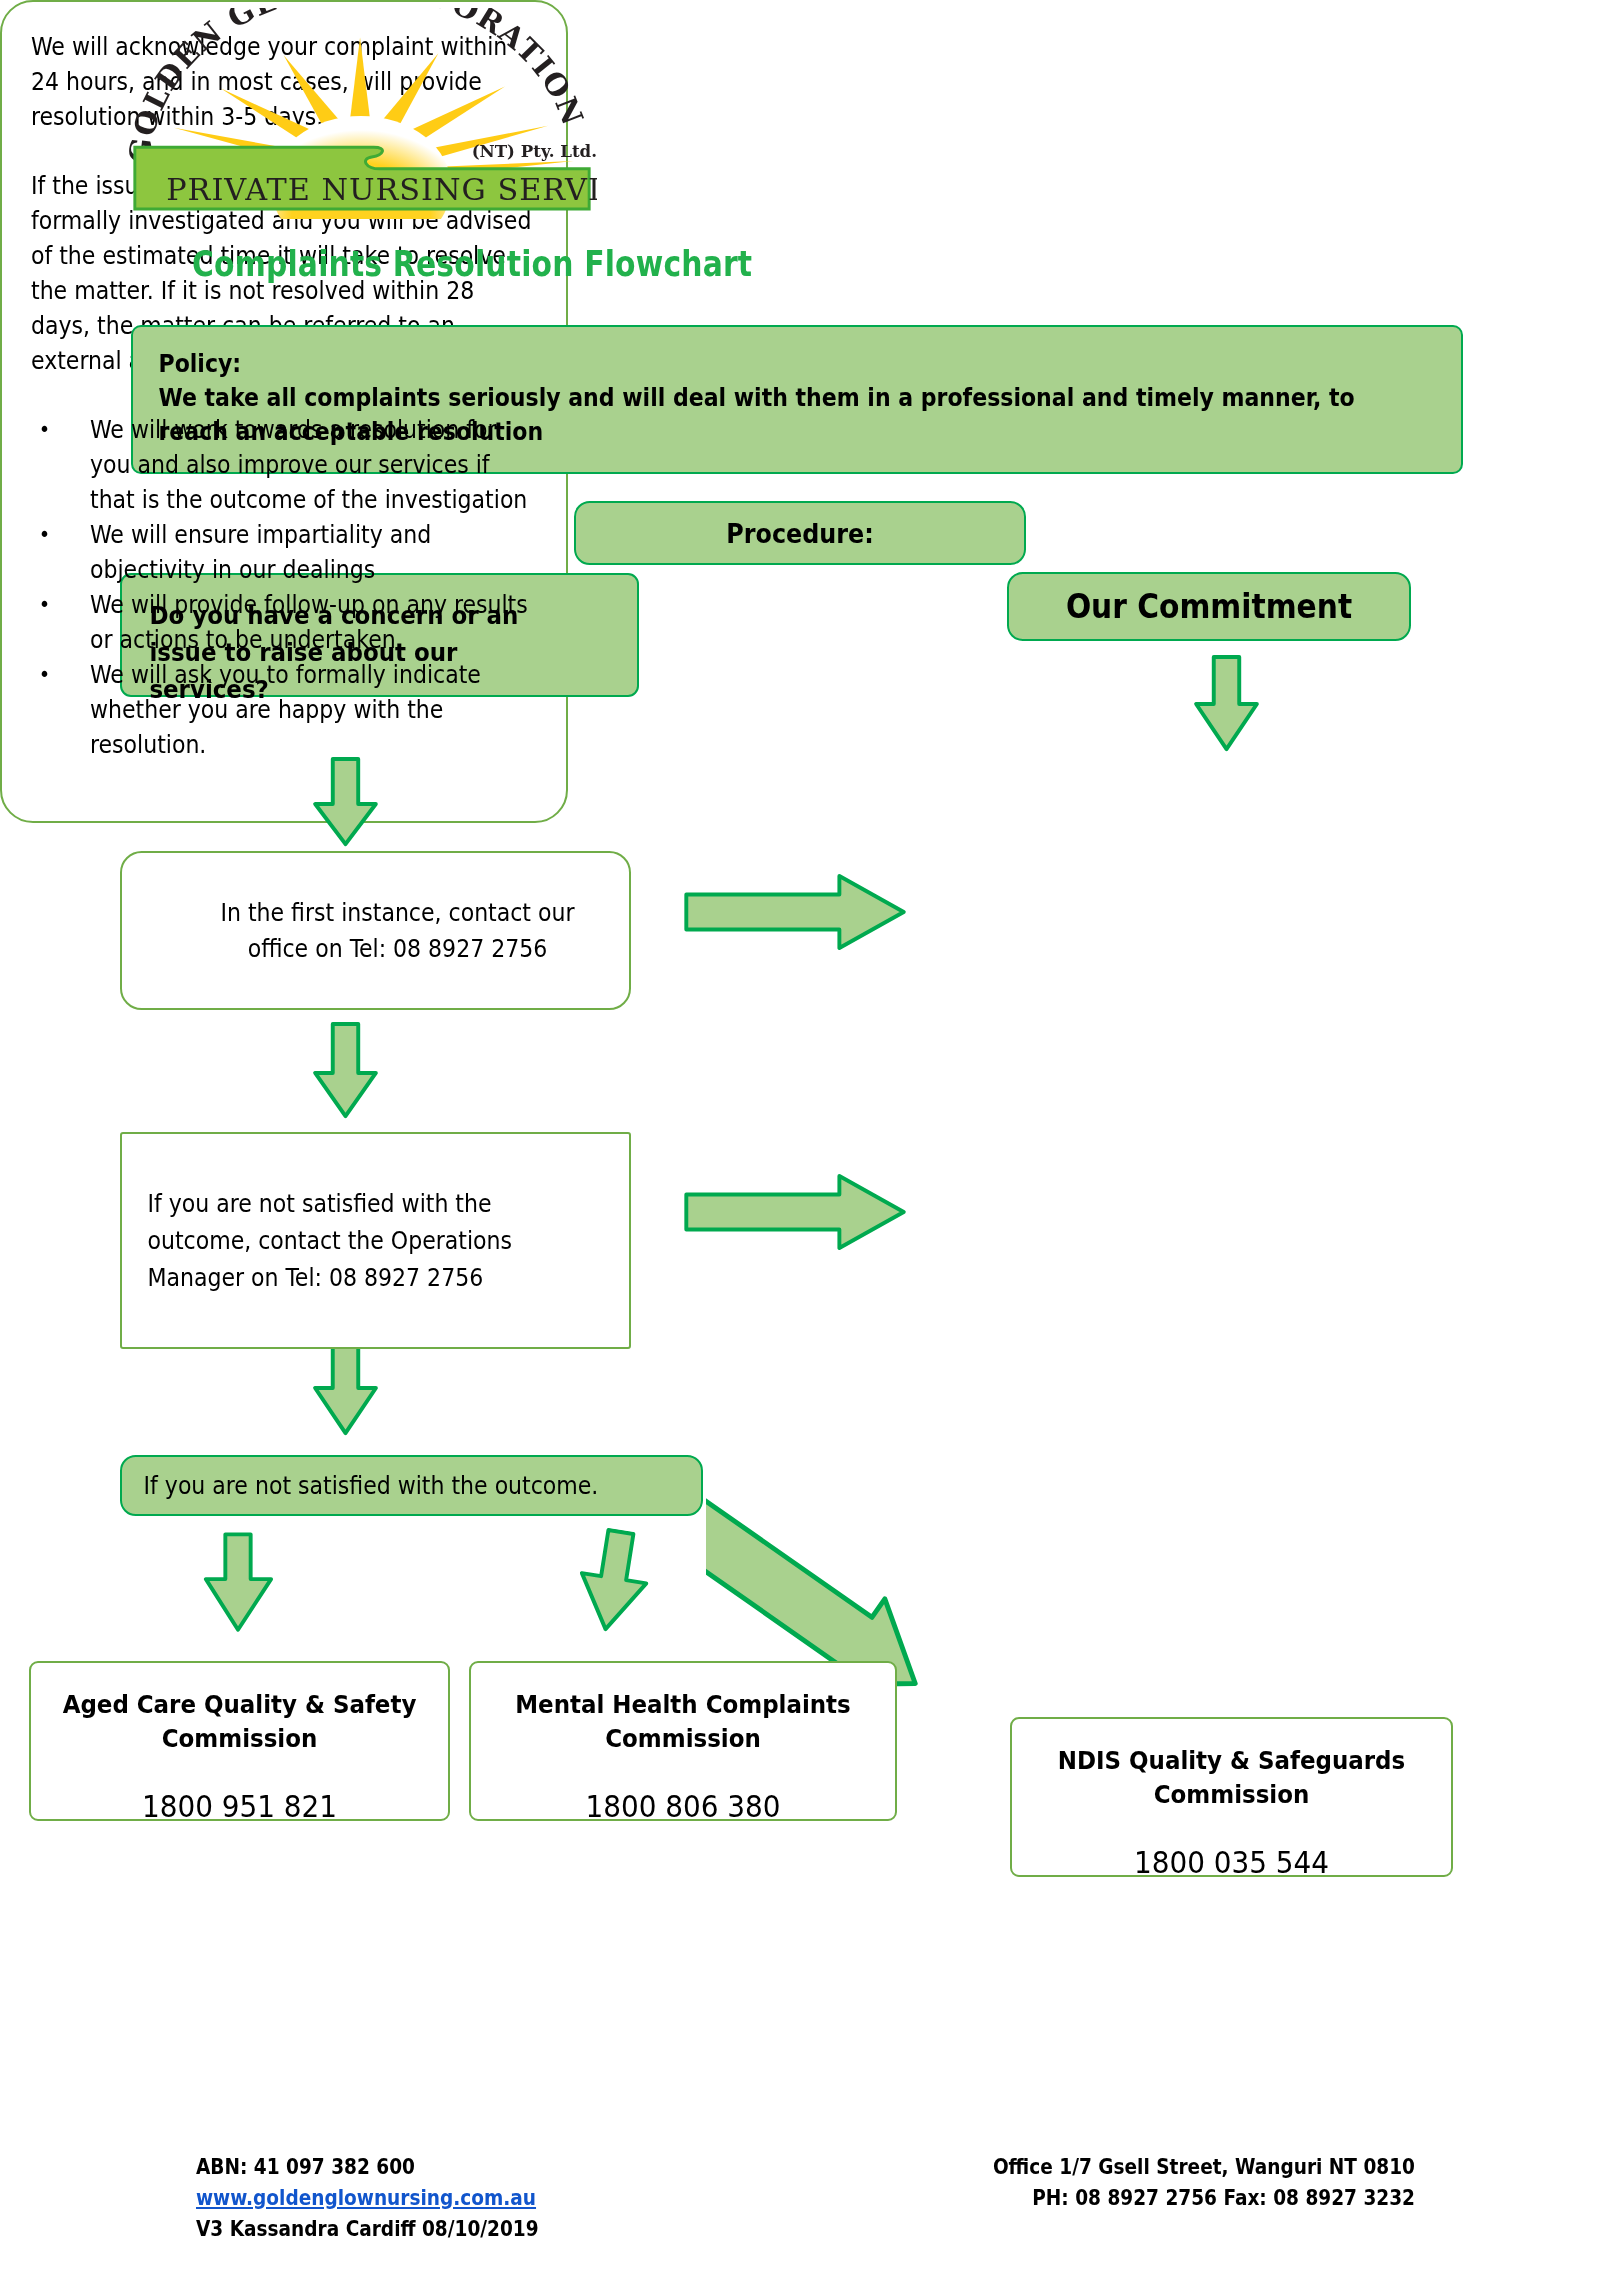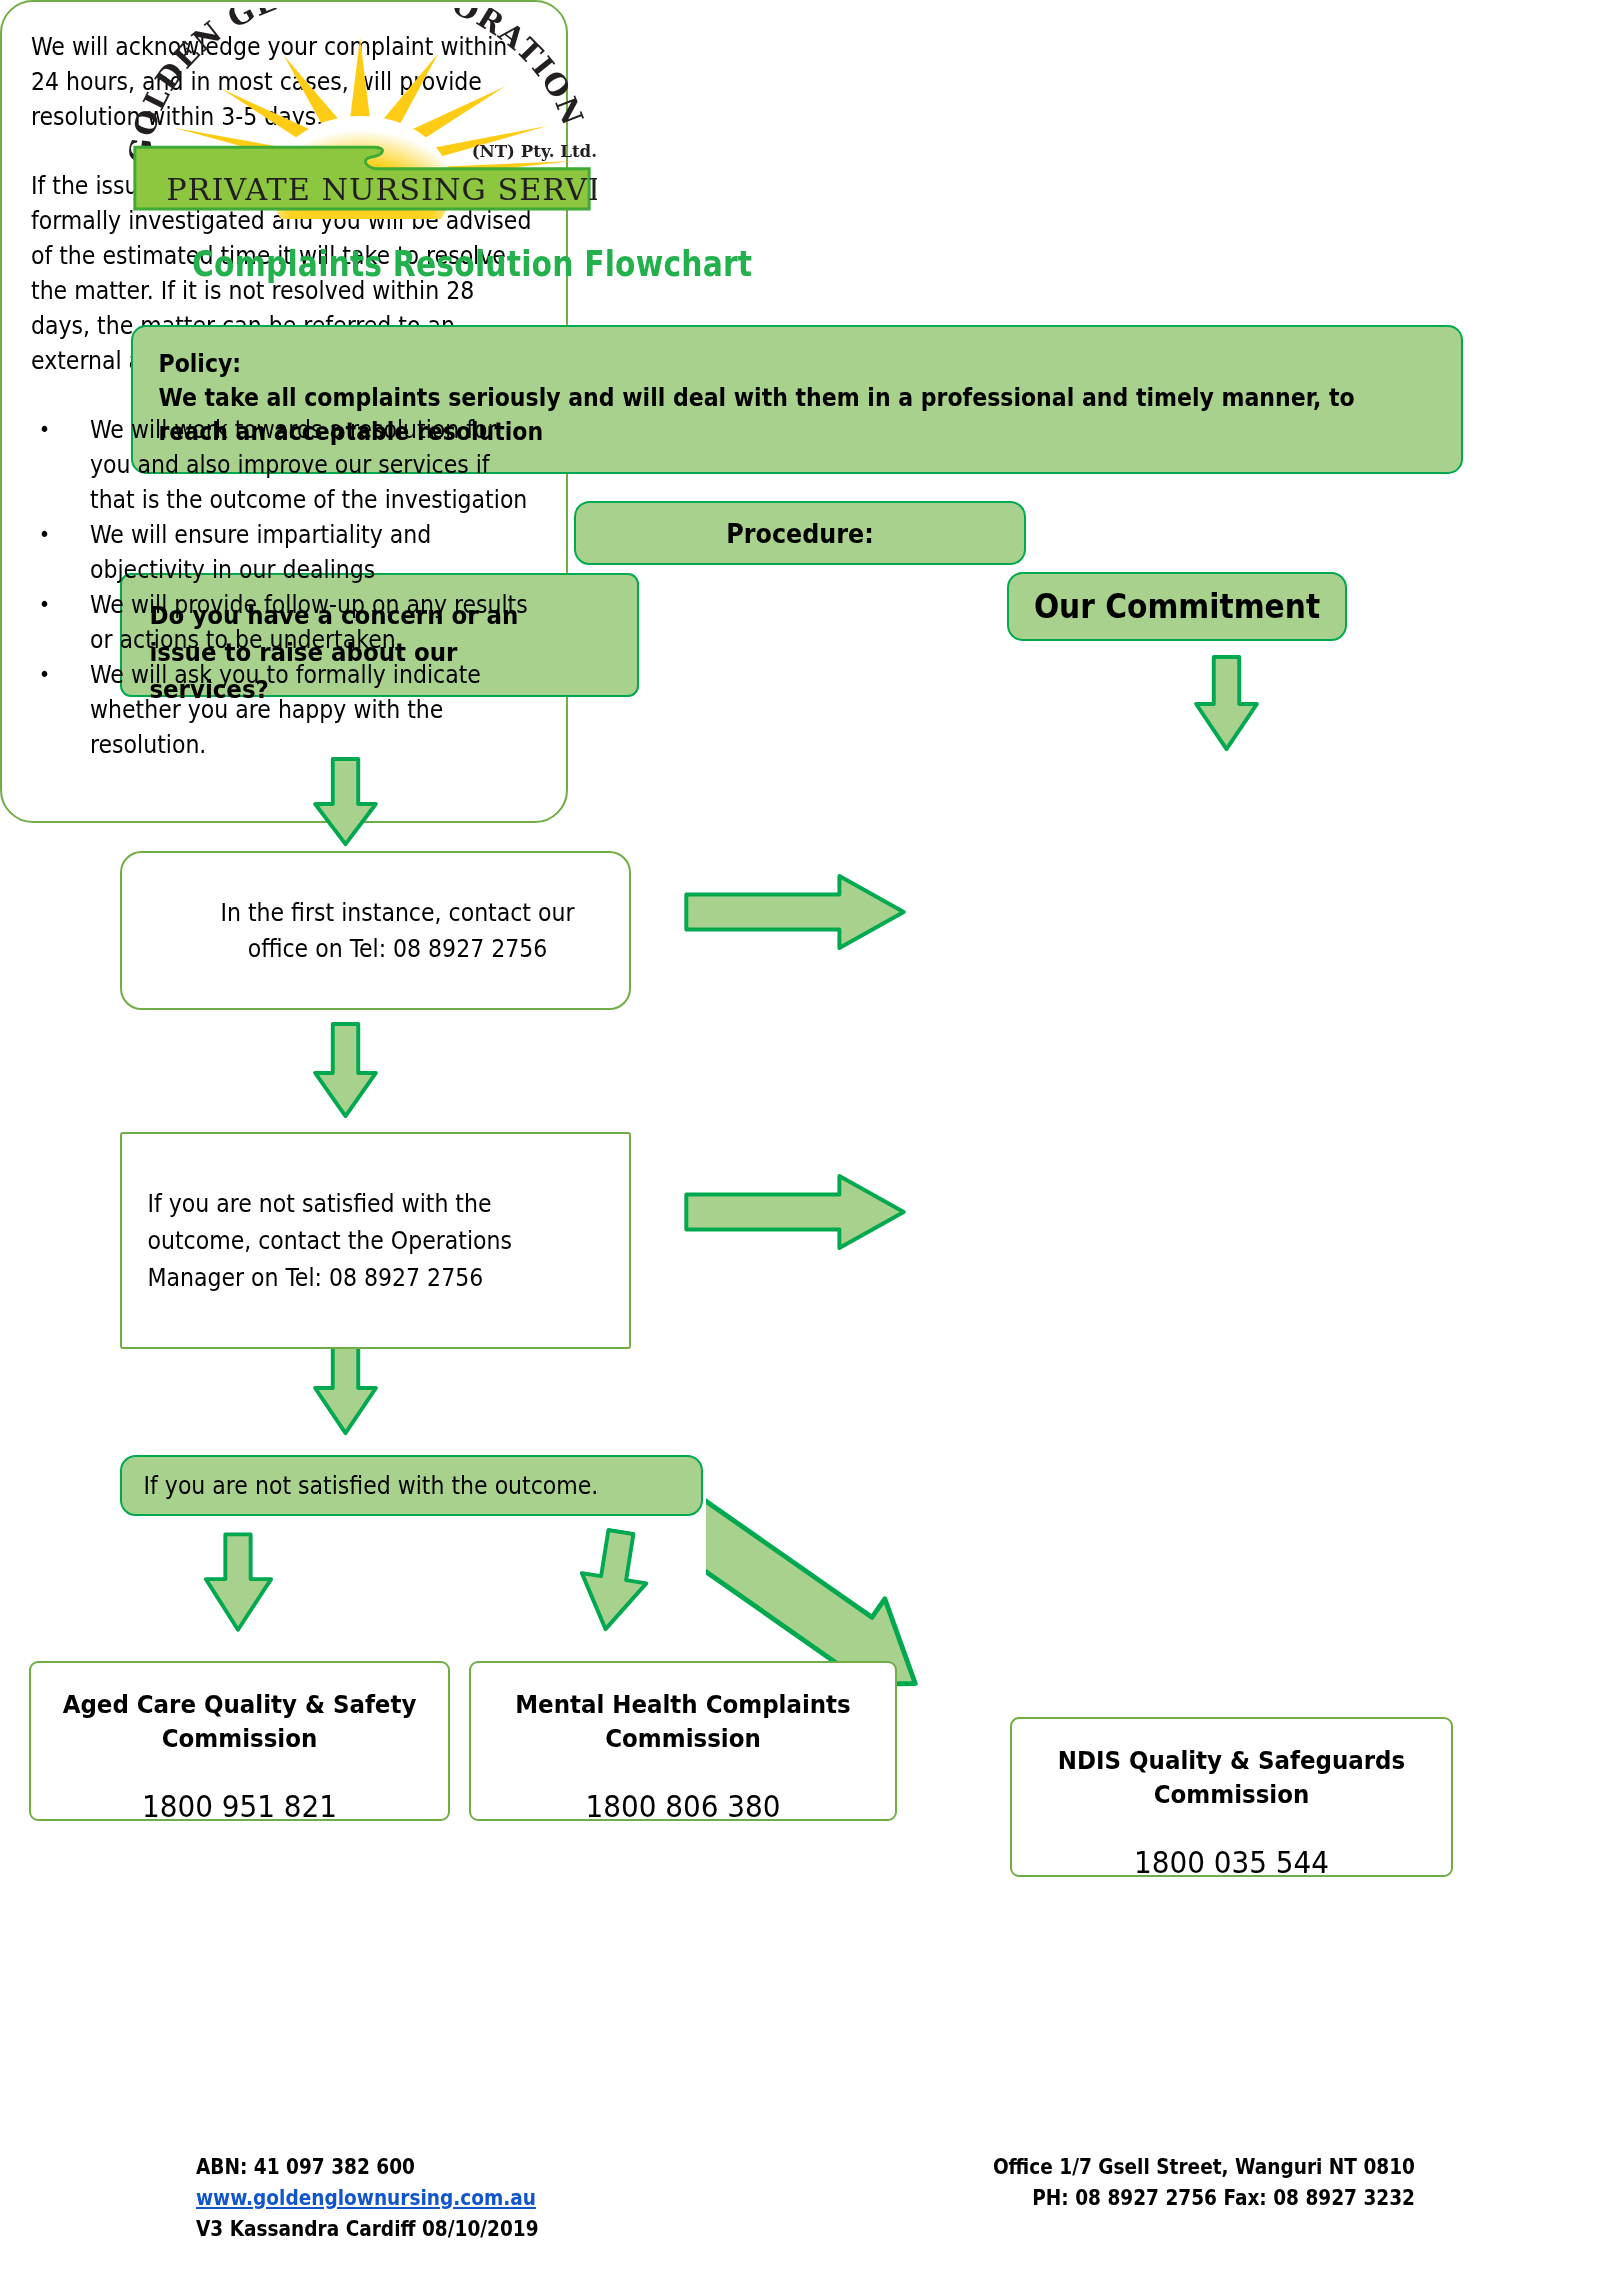--- a/index.html
+++ b/index.html
@@ -57,21 +57,21 @@
   .fill-white {
     background: #ffffff;
     border: 2.9px solid #70ad47;
     padding-left: 44px;
   }
 
   
   #policy-box {
     left: 131px; top: 325px; width: 1332px; height: 149px;
     padding: 19.6px 25.5px 0 25.5px;
-    border-radius: 15px;
+    border-radius: 10px;
   }
   #policy-box .line {
     font-family: "DejaVu Sans Condensed", "Liberation Sans Narrow", "Liberation Sans", sans-serif;
     font-weight: bold;
     font-size: 24.5px;
     line-height: 34px;
     color: #000;
   }
 
   
@@ -91,21 +91,21 @@
     padding: 21.6px 27.4px 0 27.4px;
     border-radius: 11px;
   }
   #decision-box .line {
     font-family: "DejaVu Sans Condensed", "Liberation Sans Narrow", "Liberation Sans", sans-serif;
     font-weight: bold; font-size: 25.5px; line-height: 37px;
   }
 
   
   #commitment-header {
-    left: 1007px; top: 572px; width: 340px; height: 69px;
+    left: 1007px; top: 572px; width: 404px; height: 69px;
     border-radius: 15.7px;
     display: flex; align-items: center; justify-content: center;
   }
   #commitment-header .t {
     font-family: "DejaVu Sans Condensed", "Liberation Sans Narrow", "Liberation Sans", sans-serif;
     font-weight: bold; font-size: 33px;
   }
 
   
   #step1-box {

